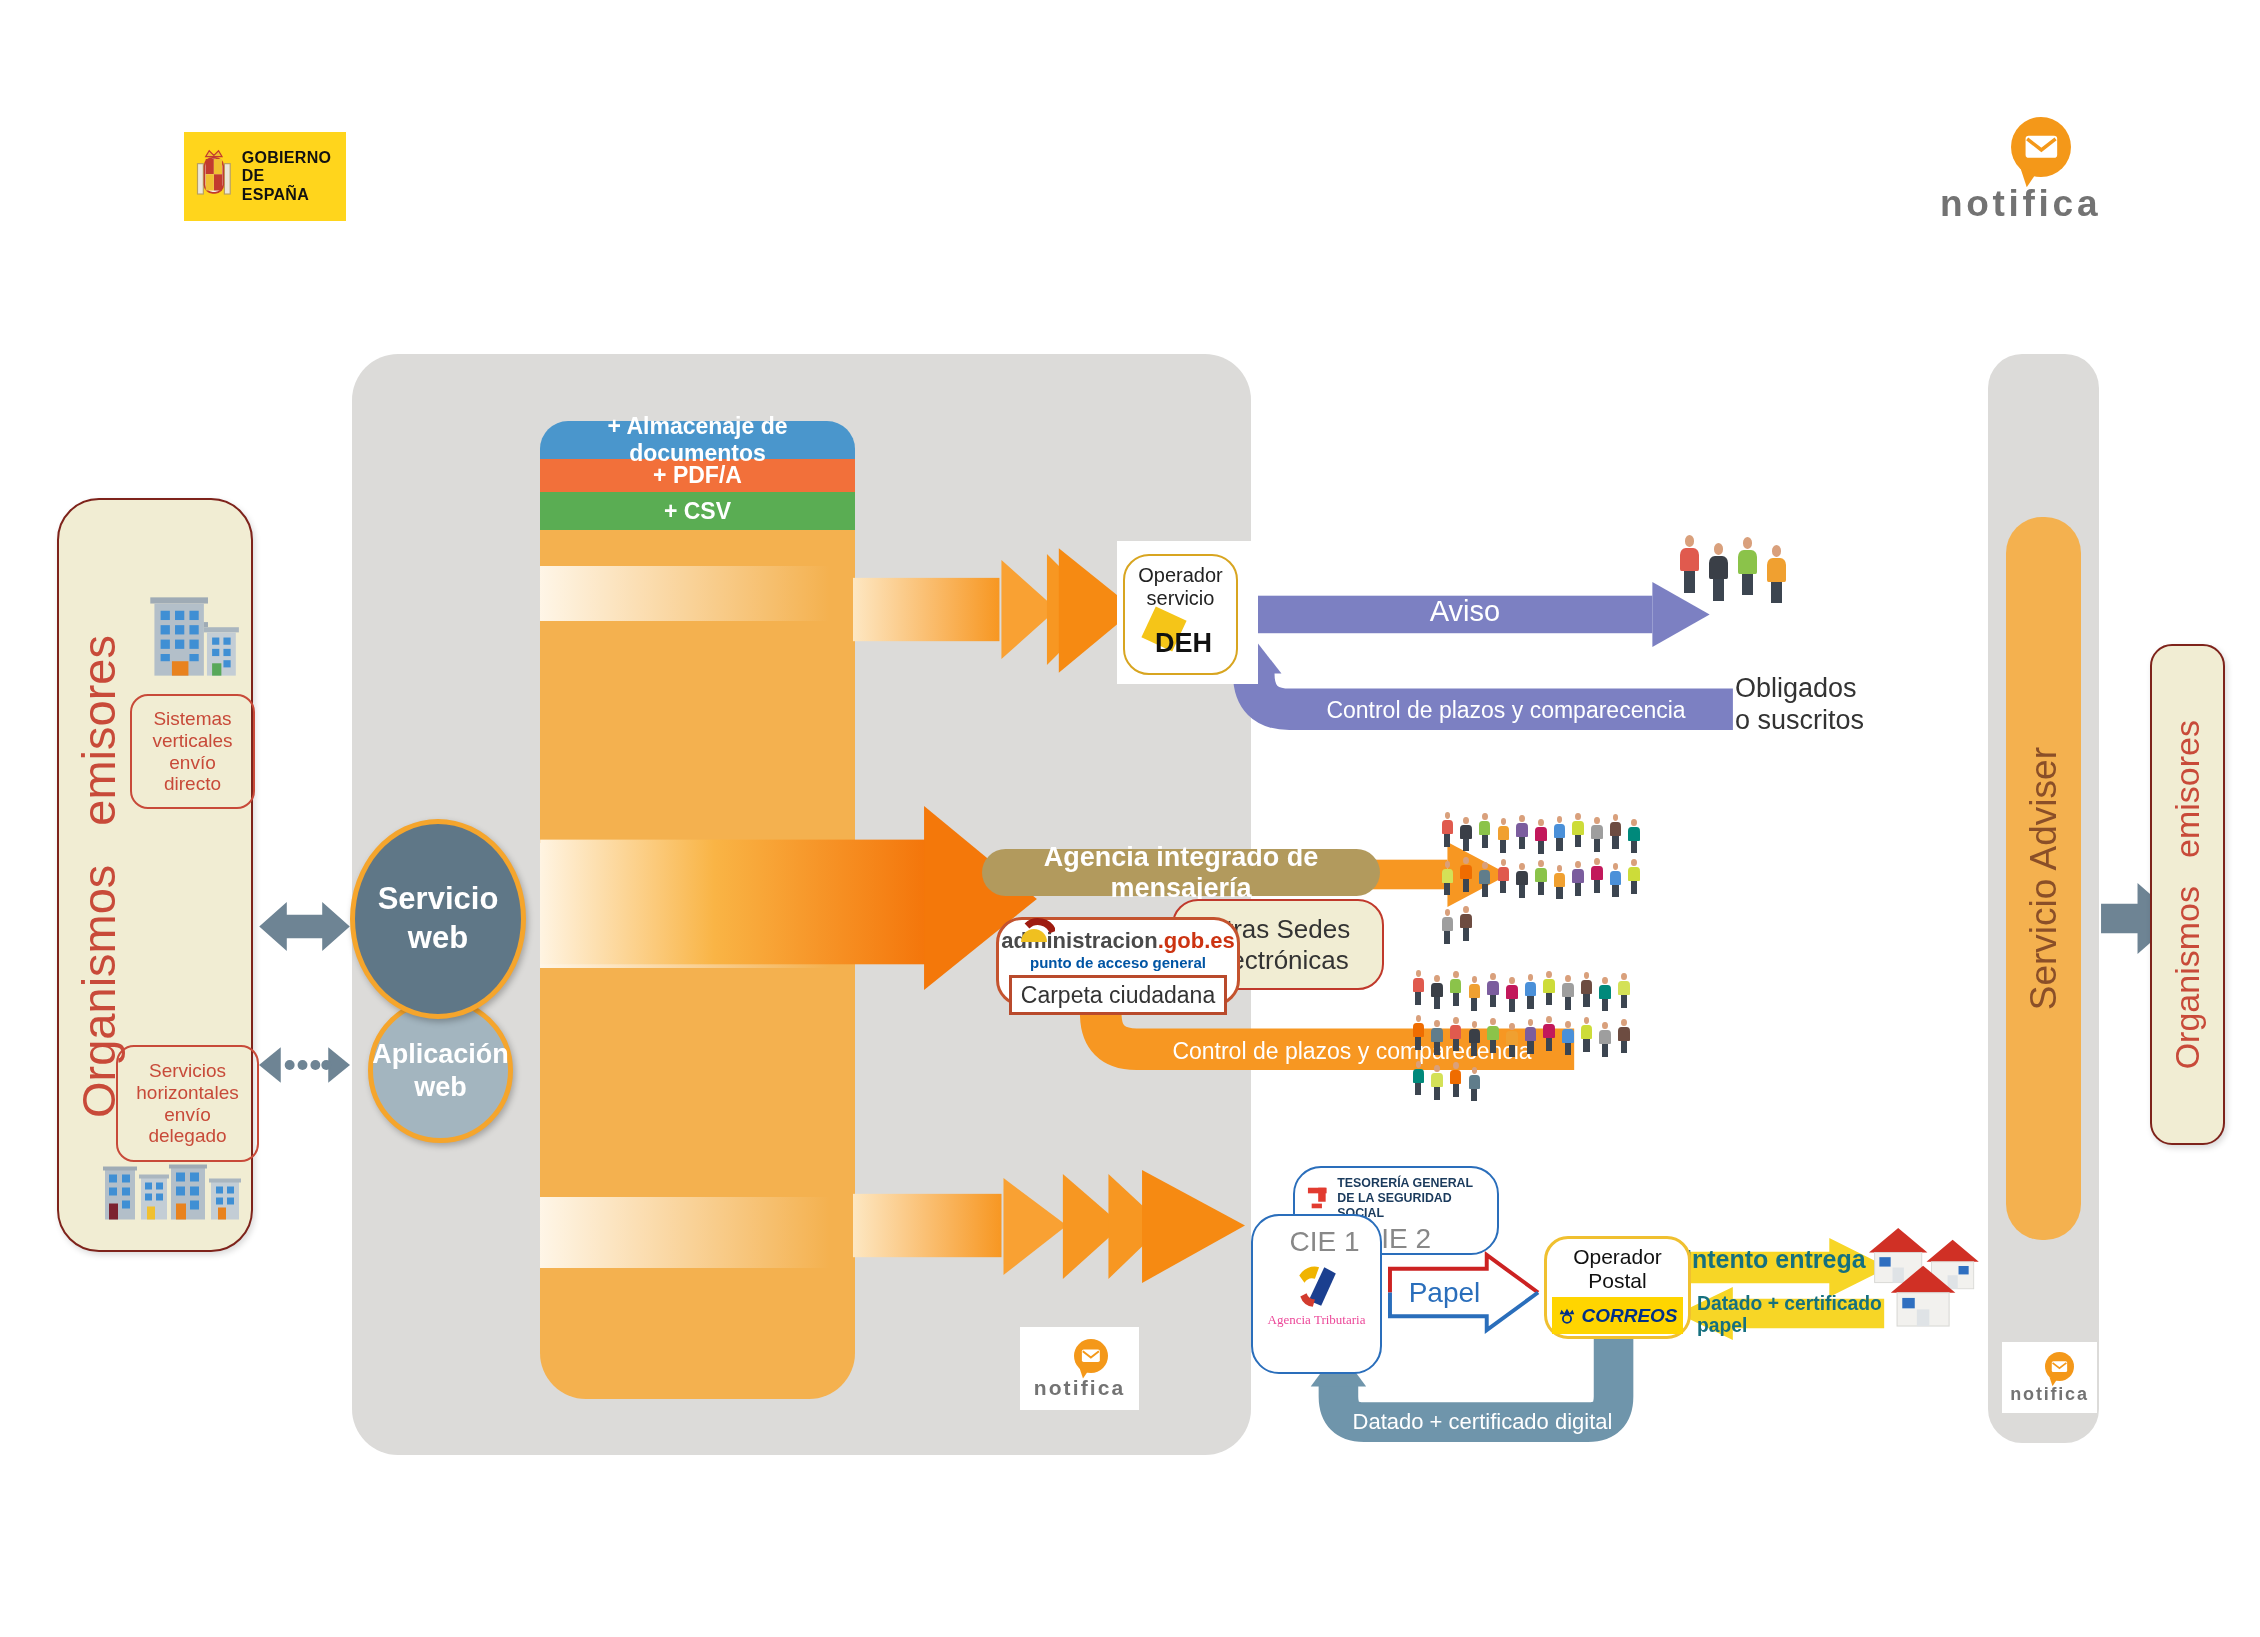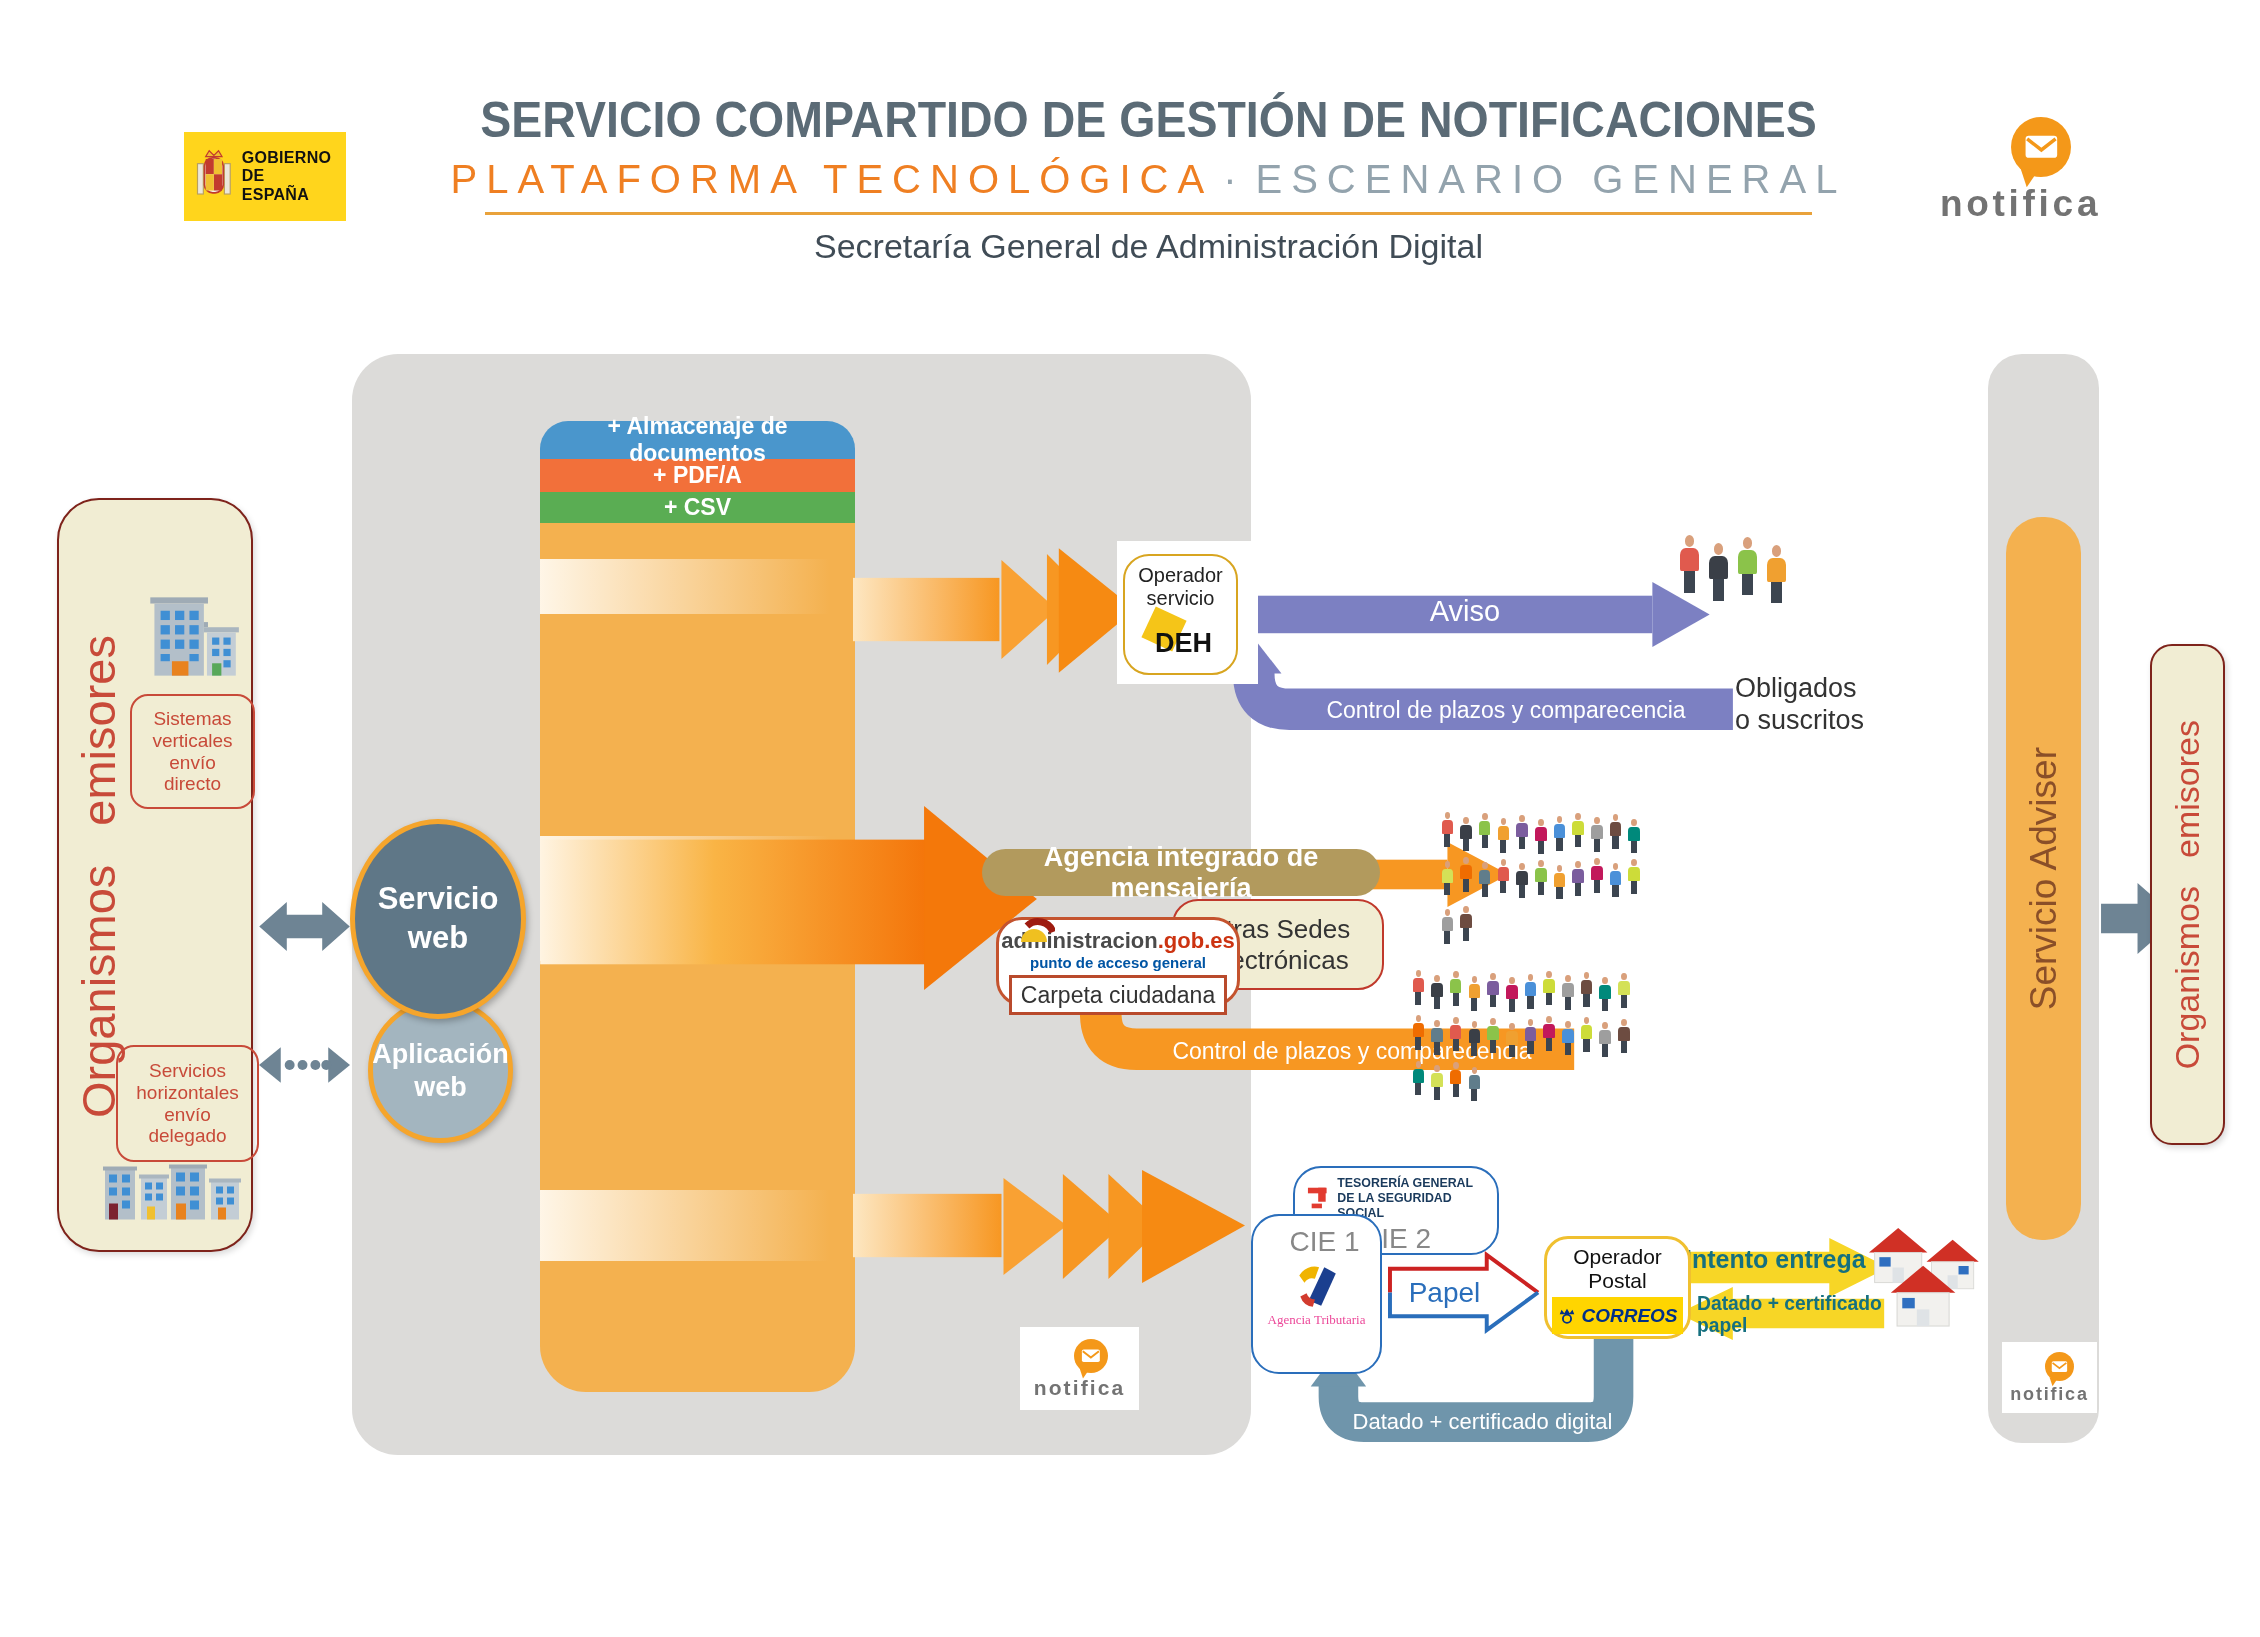--- a/index.html
+++ b/index.html
@@ -73,28 +73,20 @@
       <rect x="17" y="21" width="7" height="14" fill="#c23b2e"></rect>
       <rect x="17" y="8" width="7" height="13" fill="#f0c030"></rect>
       <rect x="10" y="21" width="7" height="14" fill="#f0c030"></rect>
     </svg>
     <div class="gov-text">
       <div>GOBIERNO</div>
       <div>DE ESPAÑA</div>
     </div>
   </div>
 
-  <div class="abs" style="left:416px;top:91px;width:1465px;text-align:center;">
-    <div class="hd-title">SERVICIO COMPARTIDO DE GESTIÓN DE NOTIFICACIONES</div>
-    <div class="hd-sub">
-      <span class="p1">PLATAFORMA TECNOLÓGICA</span><span class="sep">·</span><span class="p2">ESCENARIO GENERAL</span>
-    </div>
-    <div class="hd-line" style="width:1327px;"></div>
-    <div class="hd-dept">Secretaría General de Administración Digital</div>
-  </div>
 
   <div class="abs notifica" style="left:1940px;top:117px;font-size:37px;">
     <div class="n-bubble">
       <svg class="n-env" viewBox="0 0 22 16">
         <rect x="1" y="1" width="20" height="14" rx="2" fill="#fff"></rect>
         <polyline points="2,3 11,10 20,3" stroke="#f49819" stroke-width="2.2" fill="none"></polyline>
       </svg>
       <span class="n-tail"></span>
     </div>
     <div class="n-text">notifica</div>
@@ -195,21 +187,21 @@
       <circle cx="44" cy="23" r="5" fill="#6e8494"></circle>
       <circle cx="57" cy="23" r="5" fill="#6e8494"></circle>
       <circle cx="68" cy="23" r="5" fill="#6e8494"></circle>
   </svg>
 
   <div class="abs gray-panel" style="left:352px;top:354px;width:899px;height:1101px;"></div>
 
   <div class="abs" style="left:540px;top:421px;width:315px;height:970px;">
     <div class="ctr cap" style="height:38px;background:var(--blue_header);border-radius:28px 28px 0 0;">+ Almacenaje de documentos</div>
     <div class="ctr cap" style="height:33px;background:var(--pdfa_orange);">+ PDF/A</div>
-    <div class="ctr cap" style="height:31px;background:var(--csv_green);">+ CSV</div>
+    <div class="ctr cap" style="height:38px;background:var(--csv_green);">+ CSV</div>
     <div class="col-body" style="position:relative;height:869px;">
       <div class="abs band" style="left:0;top:36px;width:100%;height:55px;"></div>
       <div class="abs band" style="left:0;top:313px;width:100%;height:125px;"></div>
       <div class="abs band" style="left:0;top:667px;width:100%;height:71px;"></div>
     </div>
   </div>
 
   <div class="abs circle ctr ml" style="left:350px;top:819px;width:166px;height:190px;border-radius:50%;background:var(--slate);font-size:31px;z-index:5;line-height:1.25;">Servicio
 web</div>
   <div class="abs circle ctr ml" style="left:368px;top:998px;width:135px;height:135px;border-radius:50%;background:var(--slate_light);font-size:27px;z-index:4;line-height:1.2;">Aplicación

